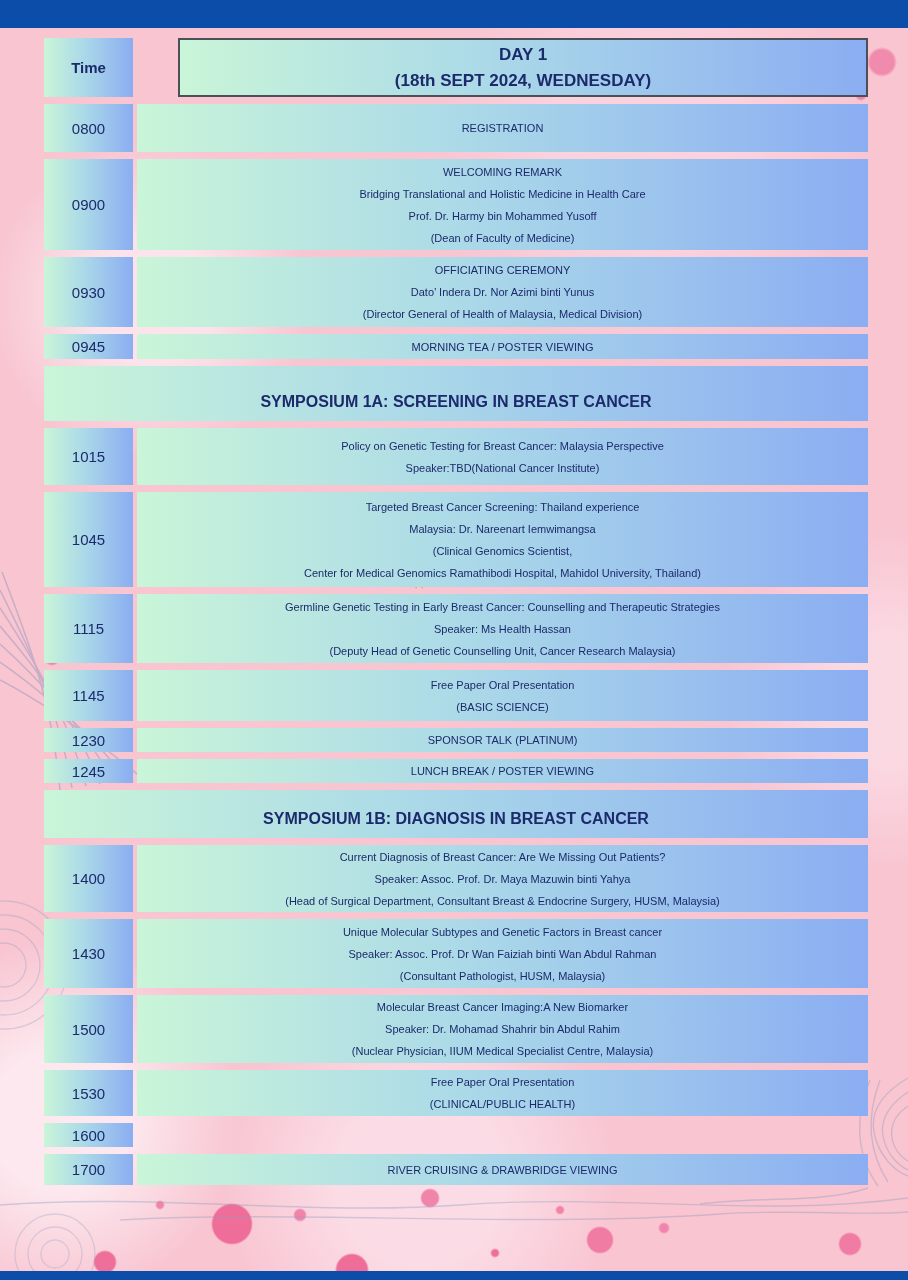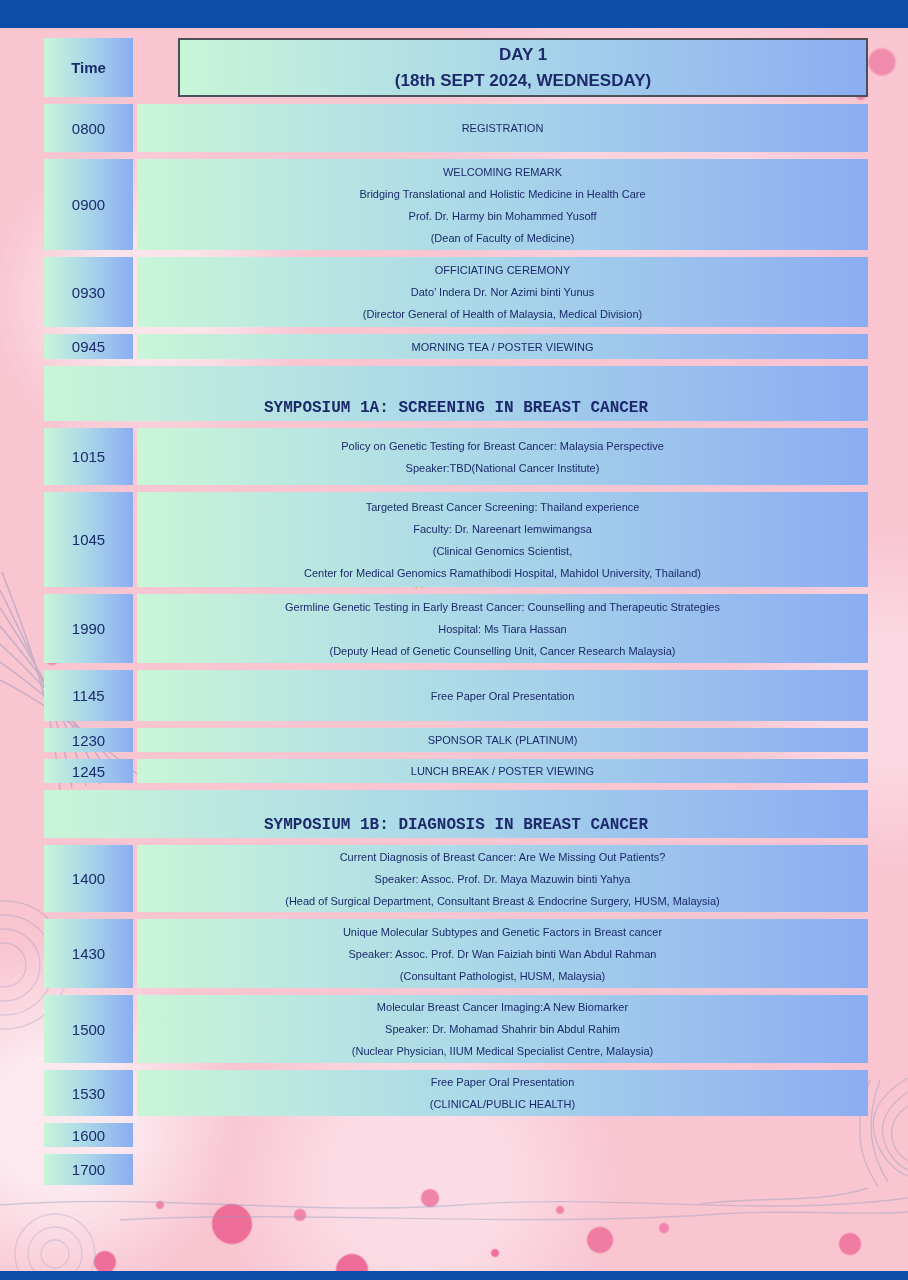--- a/index.html
+++ b/index.html
@@ -51,21 +51,21 @@
     text-align:center;font-size:11px;line-height:22px;
   }
   .header-row{height:59px;gap:9px;}
   .header-row .tcell{font-weight:bold;}
   .day{
     font-weight:bold;font-size:17px;line-height:26px;
     border:2px solid #4a4f58;box-sizing:border-box;margin-left:36px;
   }
   .band{
     width:100%;display:flex;align-items:flex-end;justify-content:center;
-    font-weight:bold;font-size:16px;box-sizing:border-box;padding-bottom:4px;font-family:Liberation Mono, monospace;
+    font-weight:bold;font-size:16px;box-sizing:border-box;padding-bottom:10px;
   }
   .line{width:100%;}
 </style>
 </head>
 <body>
 
 <div id="screen">
   <div class="bg"></div>
 
   <svg class="swirls" width="908" height="1280" viewBox="0 0 908 1280">
@@ -158,37 +158,38 @@
         <div class="tcell cellgrad">1015</div>
         <div class="ccell cellgrad">
           <div class="line">Policy on Genetic Testing for Breast Cancer: Malaysia Perspective</div>
           <div class="line">Speaker:TBD(National Cancer Institute)</div>
         </div>
       </div>
       <div class="row" style="height: 95px;">
         <div class="tcell cellgrad">1045</div>
         <div class="ccell cellgrad">
           <div class="line">Targeted Breast Cancer Screening: Thailand experience</div>
-          <div class="line">Faculty: Dr. Nareenart Iemwimangsa</div>
+          <div class="line">Malaysia: Dr. Nareenart Iemwimangsa</div>
           <div class="line">(Clinical Genomics Scientist,</div>
           <div class="line">Center for Medical Genomics Ramathibodi Hospital, Mahidol University, Thailand)</div>
         </div>
       </div>
       <div class="row" style="height: 69px;">
-        <div class="tcell cellgrad">1990</div>
+        <div class="tcell cellgrad">1115</div>
         <div class="ccell cellgrad">
           <div class="line">Germline Genetic Testing in Early Breast Cancer: Counselling and Therapeutic Strategies</div>
-          <div class="line">Hospital: Ms Tiara Hassan</div>
+          <div class="line">Speaker: Ms Health Hassan</div>
           <div class="line">(Deputy Head of Genetic Counselling Unit, Cancer Research Malaysia)</div>
         </div>
       </div>
       <div class="row" style="height: 51px;">
         <div class="tcell cellgrad">1145</div>
         <div class="ccell cellgrad">
           <div class="line">Free Paper Oral Presentation</div>
+          <div class="line">(BASIC SCIENCE)</div>
         </div>
       </div>
       <div class="row" style="height: 24px;">
         <div class="tcell cellgrad">1230</div>
         <div class="ccell cellgrad">
           <div class="line">SPONSOR TALK (PLATINUM)</div>
         </div>
       </div>
       <div class="row" style="height: 24px;">
         <div class="tcell cellgrad">1245</div>
@@ -228,15 +229,18 @@
         <div class="ccell cellgrad">
           <div class="line">Free Paper Oral Presentation</div>
           <div class="line">(CLINICAL/PUBLIC HEALTH)</div>
         </div>
       </div>
       <div class="row" style="height: 24px;">
         <div class="tcell cellgrad">1600</div>
       </div>
       <div class="row" style="height: 31px;">
         <div class="tcell cellgrad">1700</div>
+        <div class="ccell cellgrad">
+          <div class="line">RIVER CRUISING &amp; DRAWBRIDGE VIEWING</div>
+        </div>
       </div>
     </div>
 </div>
 
 </body></html>

